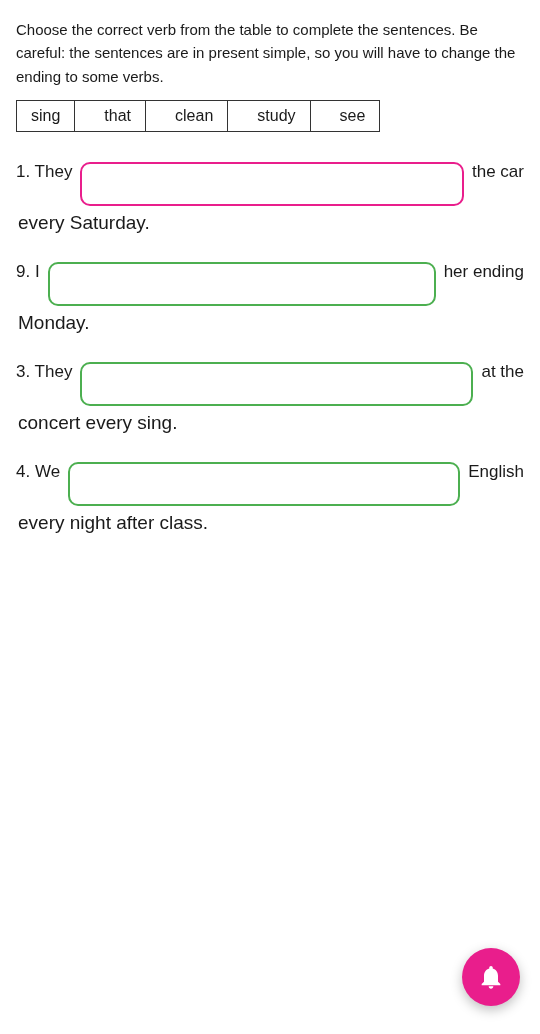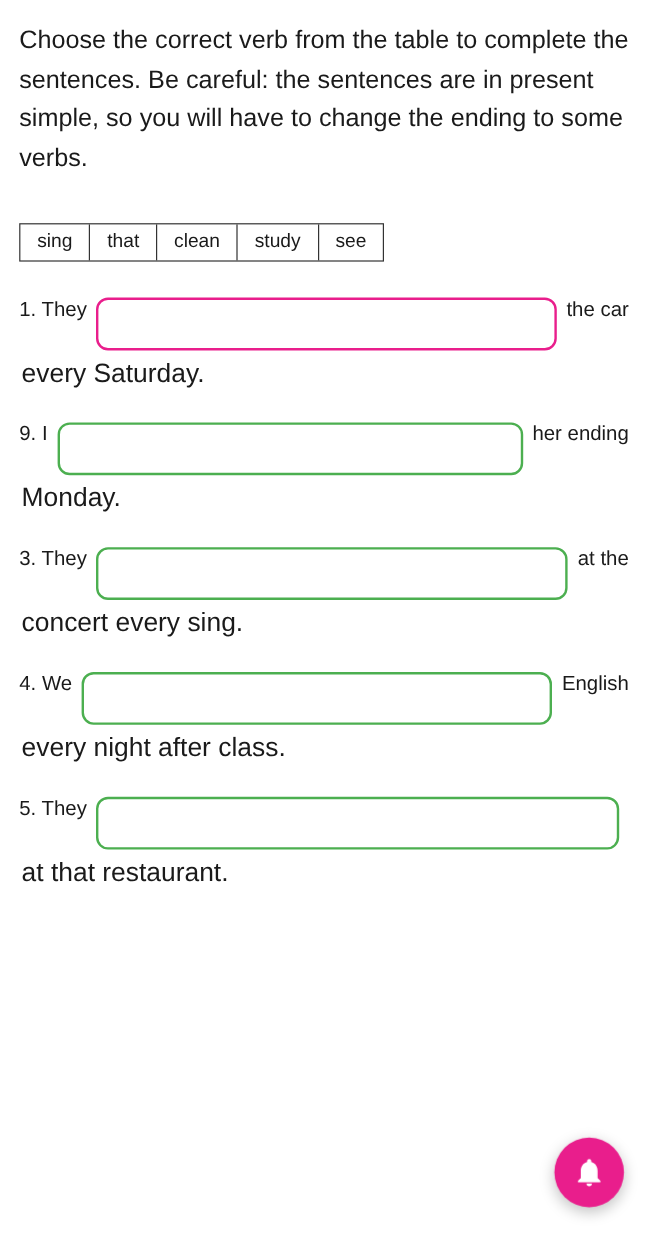--- a/index.html
+++ b/index.html
@@ -13,30 +13,31 @@
       min-height: 1034px;
       background: #ffffff;
       font-family: 'Helvetica Neue', Arial, sans-serif;
       font-size: 17px;
       color: #1a1a1a;
       padding: 18px 16px 30px 16px;
       position: relative;
     }
 
     .instructions {
-      font-size: 21px;
+      font-size: 15px;
       line-height: 1.55;
-      margin-bottom: 38px;
+      margin-bottom: 12px;
     }
 
     .verb-table {
       display: flex;
       border: 1.5px solid #333;
       width: fit-content;
       margin-bottom: 30px;
+      gap: 15px;
     }
 
     .verb-cell {
       padding: 6px 14px;
       border-right: 1.5px solid #333;
       font-size: 16px;
     }
 
     .verb-cell:last-child {
       border-right: none;
@@ -69,21 +70,21 @@
       margin: 0 8px;
       flex: 1;
       min-width: 0;
     }
 
     .answer-input.pink-border {
       border-color: #e91e8c;
     }
 
     .continuation-text {
-      font-size: 22px;
+      font-size: 19px;
       margin-top: 2px;
       margin-left: 2px;
     }
 
     .notification-btn {
       position: fixed;
       bottom: 28px;
       right: 20px;
       width: 58px;
       height: 58px;
@@ -142,26 +143,19 @@
       <p class="continuation-text">concert every sing.</p>
     </div>
     <div class="exercise-item">
       <div class="sentence-line">
         <span class="sentence-text">4. We</span>
         <input type="text" class="answer-input" style="">
         <span class="sentence-text">English</span>
       </div>
       <p class="continuation-text">every night after class.</p>
     </div>
-    <div class="exercise-item">
-      <div class="sentence-line">
-        <span class="sentence-text">5. They</span>
-        <input type="text" class="answer-input" style="">
-      </div>
-      <p class="continuation-text">at that restaurant.</p>
-    </div>
   </div>
 
 <button class="notification-btn">
   <svg viewBox="0 0 24 24" xmlns="http://www.w3.org/2000/svg">
     <path d="M12 22c1.1 0 2-.9 2-2h-4c0 1.1.89 2 2 2zm6-6v-5c0-3.07-1.64-5.64-4.5-6.32V4c0-.83-.67-1.5-1.5-1.5s-1.5.67-1.5 1.5v.68C7.63 5.36 6 7.92 6 11v5l-2 2v1h16v-1l-2-2z"></path>
   </svg>
 </button>
 
 </body></html>

